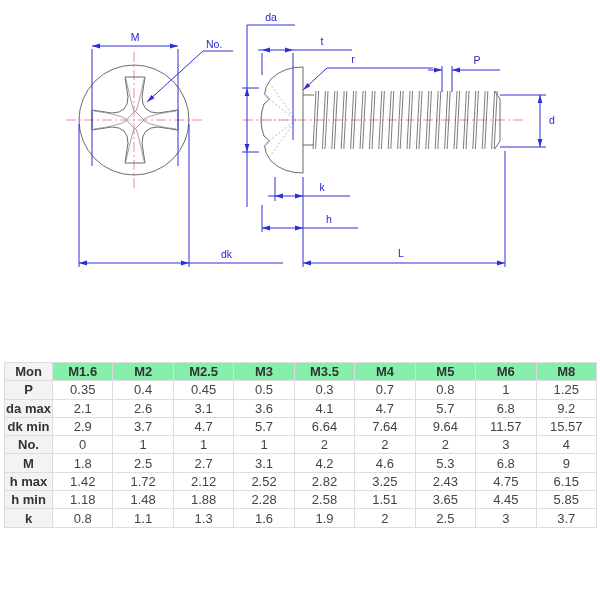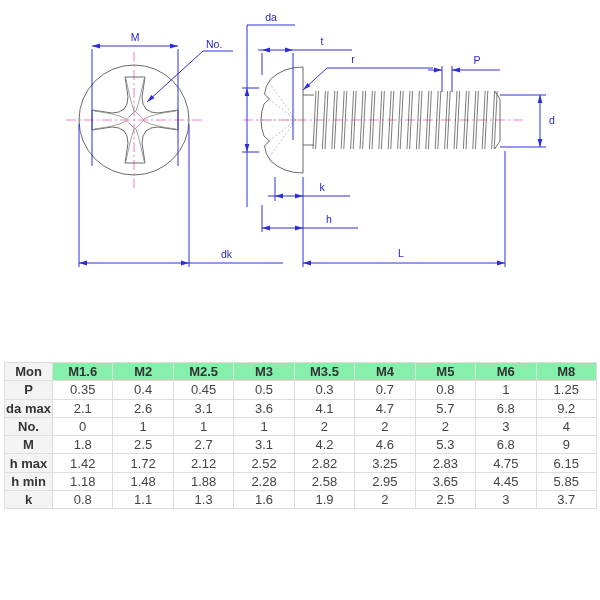--- a/index.html
+++ b/index.html
@@ -139,20 +139,32 @@
         <td>2.6</td>
         <td>3.1</td>
         <td>3.6</td>
         <td>4.1</td>
         <td>4.7</td>
         <td>5.7</td>
         <td>6.8</td>
         <td>9.2</td>
       </tr>
       <tr>
+        <th class="label">dk min</th>
+        <td>2.9</td>
+        <td>3.7</td>
+        <td>4.7</td>
+        <td>5.7</td>
+        <td>6.64</td>
+        <td>7.64</td>
+        <td>9.64</td>
+        <td>11.57</td>
+        <td>15.57</td>
+      </tr>
+      <tr>
         <th class="label">No.</th>
         <td>0</td>
         <td>1</td>
         <td>1</td>
         <td>1</td>
         <td>2</td>
         <td>2</td>
         <td>2</td>
         <td>3</td>
         <td>4</td>
@@ -170,32 +182,32 @@
         <td>9</td>
       </tr>
       <tr>
         <th class="label">h max</th>
         <td>1.42</td>
         <td>1.72</td>
         <td>2.12</td>
         <td>2.52</td>
         <td>2.82</td>
         <td>3.25</td>
-        <td>2.83</td>
+        <td>2.43</td>
         <td>4.75</td>
         <td>6.15</td>
       </tr>
       <tr>
         <th class="label">h min</th>
         <td>1.18</td>
         <td>1.48</td>
         <td>1.88</td>
         <td>2.28</td>
         <td>2.58</td>
-        <td>2.95</td>
+        <td>1.51</td>
         <td>3.65</td>
         <td>4.45</td>
         <td>5.85</td>
       </tr>
       <tr>
         <th class="label">k</th>
         <td>0.8</td>
         <td>1.1</td>
         <td>1.3</td>
         <td>1.6</td>

